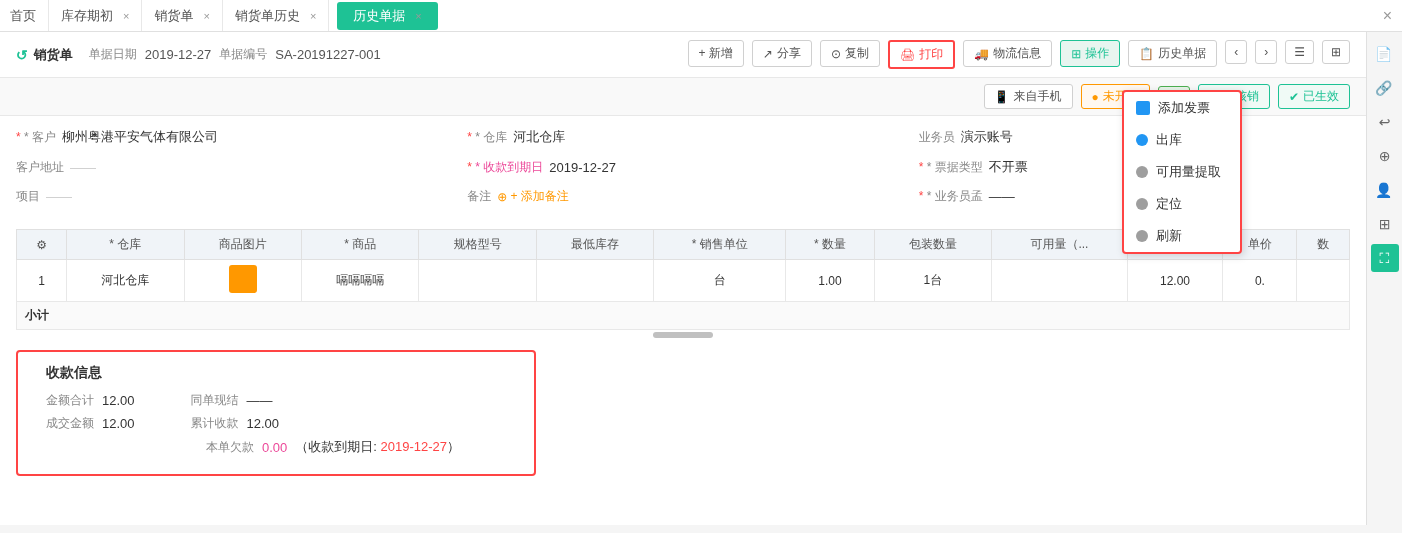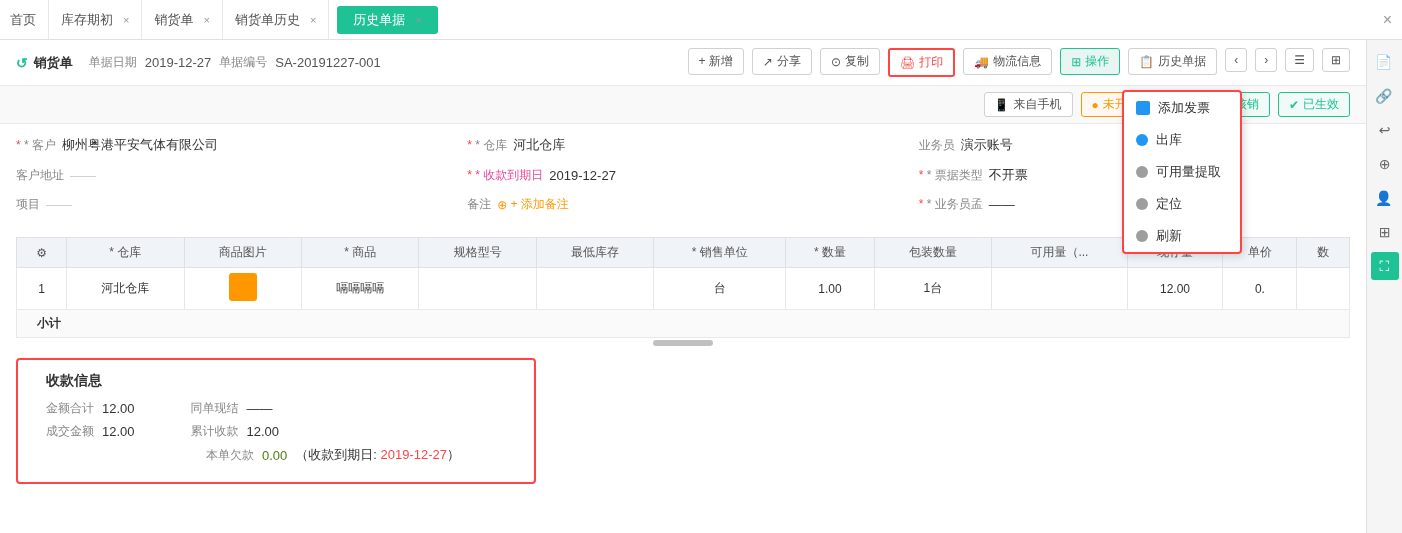--- a/index.html
+++ b/index.html
@@ -1,21 +1,21 @@
 <!DOCTYPE html>
 <html><head>
   <meta charset="utf-8">
   <style>
     * { box-sizing: border-box; margin: 0; padding: 0; font-family: 'Microsoft YaHei', Arial, sans-serif; }
     body { background: #f5f5f5; font-size: 13px; color: #333; width: 1402px; min-height: 533px; overflow: hidden; }
 
     
     .tab-bar {
       display: flex; align-items: center; background: #fff;
-      border-bottom: 1px solid #e0e0e0; height: 40px; padding: 0 10px;
+      border-bottom: 1px solid #e0e0e0; height: 32px; padding: 0 10px;
       position: relative;
     }
     .tab {
       display: flex; align-items: center; padding: 0 12px; height: 100%;
       cursor: pointer; font-size: 13px; color: #555; border-right: 1px solid #e8e8e8;
       white-space: nowrap; gap: 6px;
     }
     .tab:first-child { padding-left: 0; }
     .tab-close { color: #999; font-size: 11px; cursor: pointer; margin-left: 4px; }
     .tab.active-green {
@@ -84,21 +84,21 @@
     
     .payment-box {
       border: 2px solid #f44; border-radius: 4px; padding: 12px 28px;
       margin: 10px 16px; display: inline-block; min-width: 520px; background: #fff;
     }
     .payment-title { font-weight: bold; font-size: 14px; margin-bottom: 10px; }
     .payment-row { display: flex; gap: 56px; margin-bottom: 6px; }
     .payment-item { display: flex; gap: 8px; align-items: center; }
     .payment-label { color: #888; font-size: 12px; }
     .payment-value { color: #333; font-size: 13px; }
-    .payment-red { color: #4d7c0f; }
+    .payment-red { color: #ec4899; }
     .payment-date { color: #f44; }
 
     
     .right-sidebar {
       width: 36px; background: #f5f5f5; border-left: 1px solid #e0e0e0;
       display: flex; flex-direction: column; align-items: center; padding: 8px 0; gap: 6px;
     }
     .sidebar-icon {
       width: 28px; height: 28px; display: flex; align-items: center; justify-content: center;
       cursor: pointer; border-radius: 3px; color: #666; font-size: 14px;
@@ -315,21 +315,21 @@
               <td></td>
               <td>台</td>
               <td>1.00</td>
               <td>1台</td>
               <td></td>
               <td>12.00</td>
               <td>0.</td>
               <td></td>
             </tr>
             <tr class="subtotal-row">
-              <td colspan="13" style="text-align:left; padding-left: 20px;">小计</td>
+              <td colspan="13" style="text-align:left; padding-left: 8px;">小计</td>
             </tr>
           </tbody>
         </table>
         <div class="scrollbar-thumb"></div>
       </div>
 
       
       <div class="payment-box">
         <div class="payment-title">收款信息</div>
         <div class="payment-row">

